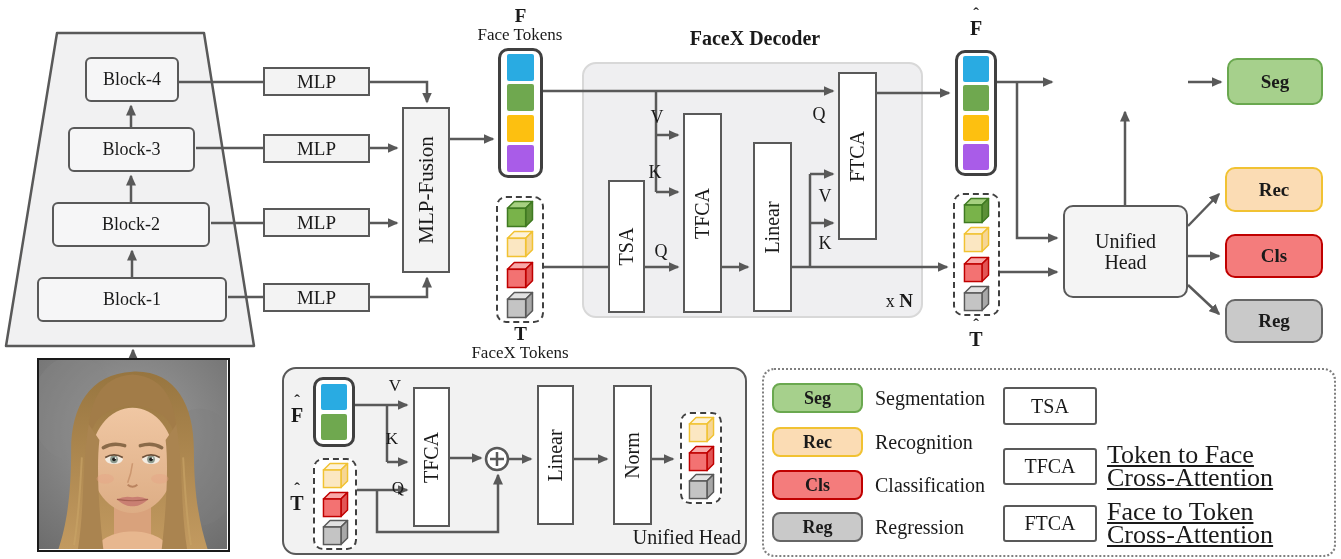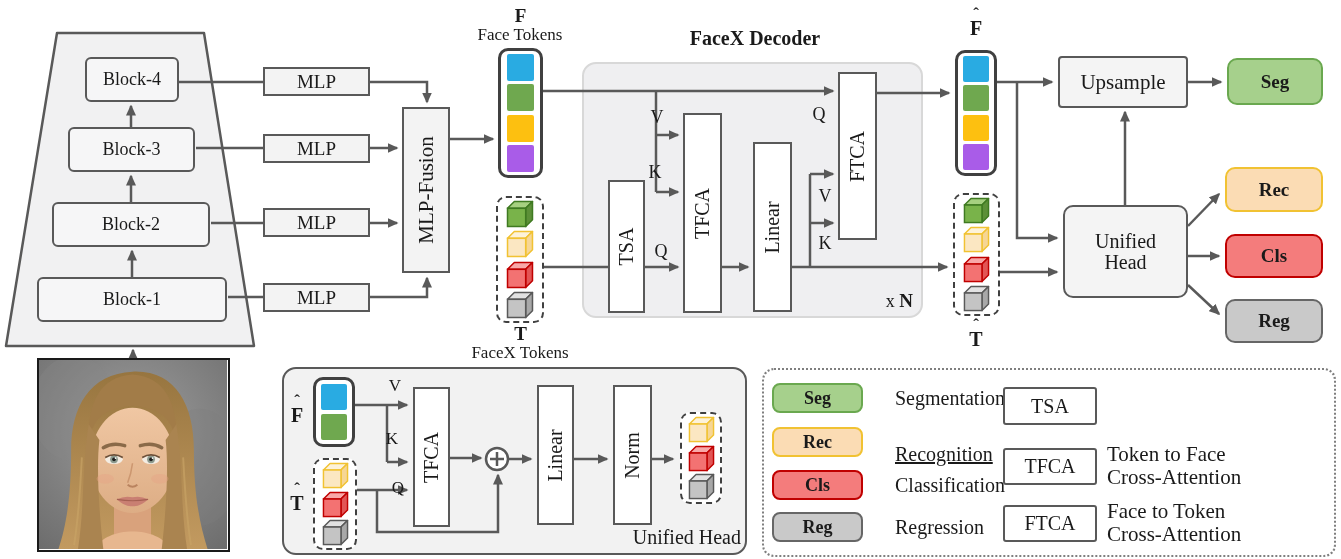--- a/index.html
+++ b/index.html
@@ -30,22 +30,22 @@
   .hatlbl .hat{display:block;font-size:17px;height:9px;line-height:9px;letter-spacing:0;}
   .chip{
     position:absolute;box-sizing:border-box;border-radius:10px;display:flex;align-items:center;
     justify-content:center;font-size:19px;border:2.5px solid #595959;font-weight:bold;
   }
   .legend-chip{border-radius:8px;font-size:18px;border-width:2.5px;}
   .mod{
     position:absolute;box-sizing:border-box;background:#fff;border:2px solid #595959;border-radius:3px;
     display:flex;align-items:center;justify-content:center;font-size:20px;
   }
-  .ldesc{position:absolute;font-size:20px;line-height:30px;white-space:nowrap;margin-left:20px;}
-  .ldesc2{position:absolute;font-size:21px;line-height:23px;white-space:nowrap;}
+  .ldesc{position:absolute;font-size:20px;line-height:30px;white-space:nowrap;}
+  .ldesc2{position:absolute;font-size:26px;line-height:23px;white-space:nowrap;text-decoration:underline;}
 </style>
 </head>
 <body>
 
 <div id="stage">
 
   <div class="panel r14" style="left:582px;top:62px;width:341px;height:256px;background:#efeff1;border:2px solid #d8d8d8;"></div>
   <div class="panel r14" style="left:282px;top:367px;width:465px;height:188px;background:#f2f2f2;border:2px solid #595959;"></div>
   <div class="panel" style="left:762px;top:368px;width:574px;height:189px;background:#ffffff;border:2.5px dotted #7f7f7f;border-radius:12px;"></div>
 
@@ -240,23 +240,20 @@
           <path d="M2,11 L11,2 L35,2 L26,11 Z" fill="#e2e2e2" stroke="#595959" stroke-width="2" stroke-linejoin="round"></path>
           <path d="M26,11 L35,2 L35,26 L26,35 Z" fill="#a8a8a8" stroke="#595959" stroke-width="2" stroke-linejoin="round"></path>
           <rect x="2" y="11" width="24" height="24" fill="#c4c4c4" stroke="#595959" stroke-width="2"></rect>
         </svg></span>
   </div>
   <div class="hatlbl" style="left:955px;top:320px;width:42px;">
     <span class="hat">ˆ</span>
     <span>T</span>
   </div>
 
-  <div class="box r4" style="left:1058px;top:56px;width:130px;height:52px;font-size:21px;border-width:2.5px;background:#f4f4f4;">
-    <span>Upsample</span>
-    </div>
   <div class="box r10" style="left:1063px;top:205px;width:125px;height:93px;font-size:20px;border-width:2.5px;background:#f4f4f4;">
     <span><span>Unified</span><br><span>Head</span></span>
     </div>
 
   <div class="chip" style="left: 1227px; top: 58px; width: 96px; height: 47px; background: rgb(166, 208, 140); border-color: rgb(106, 168, 79);">
     <span>Seg</span>
     </div>
   <div class="chip" style="left: 1225px; top: 167px; width: 98px; height: 45px; background: rgb(251, 220, 180); border-color: rgb(241, 194, 50);">
     <span>Rec</span>
     </div>
@@ -327,21 +324,21 @@
   </div>
   <div class="lbl" style="left:555px;top:526px;width:186px;font-size:20px;text-align:right;">Unified Head</div>
 
   <div class="chip legend-chip" style="left: 772px; top: 383px; width: 91px; height: 30px; background: rgb(166, 208, 140); border-color: rgb(106, 168, 79);">
     <span>Seg</span>
     </div>
   <div class="ldesc" style="left:875px;top:383px;">Segmentation</div>
   <div class="chip legend-chip" style="left: 772px; top: 427px; width: 91px; height: 30px; background: rgb(251, 220, 180); border-color: rgb(241, 194, 50);">
     <span>Rec</span>
     </div>
-  <div class="ldesc" style="left:875px;top:439px;text-decoration:underline;">Recognition</div>
+  <div class="ldesc" style="left:875px;top:427px;">Recognition</div>
   <div class="chip legend-chip" style="left: 772px; top: 470px; width: 91px; height: 30px; background: rgb(244, 124, 124); border-color: rgb(192, 0, 0);">
     <span>Cls</span>
     </div>
   <div class="ldesc" style="left:875px;top:470px;">Classification</div>
   <div class="chip legend-chip" style="left: 772px; top: 512px; width: 91px; height: 30px; background: rgb(201, 201, 201); border-color: rgb(102, 102, 102);">
     <span>Reg</span>
     </div>
   <div class="ldesc" style="left:875px;top:512px;">Regression</div>
 
   <div class="mod" style="left:1003px;top:387px;width:94px;height:38px;">

